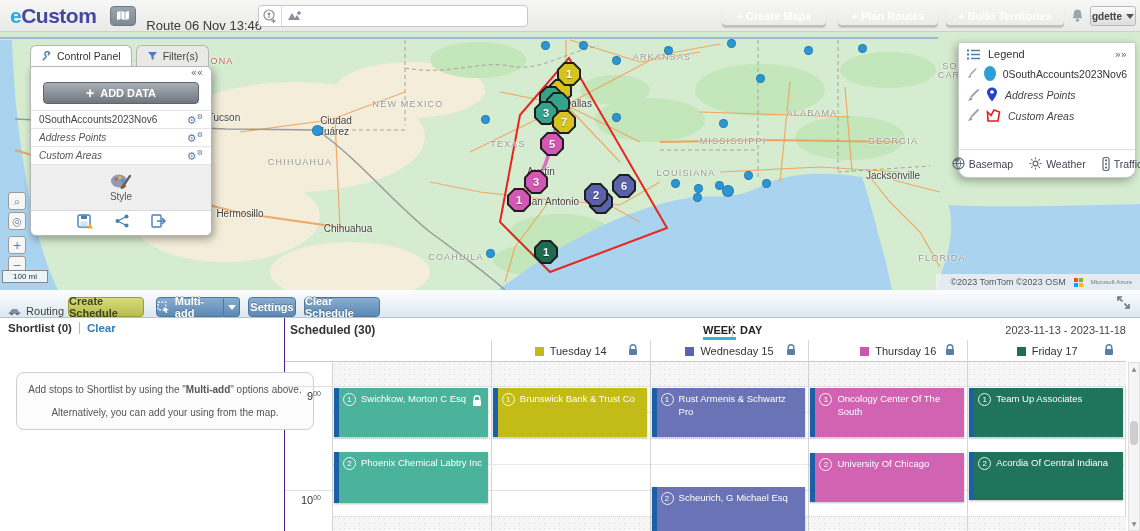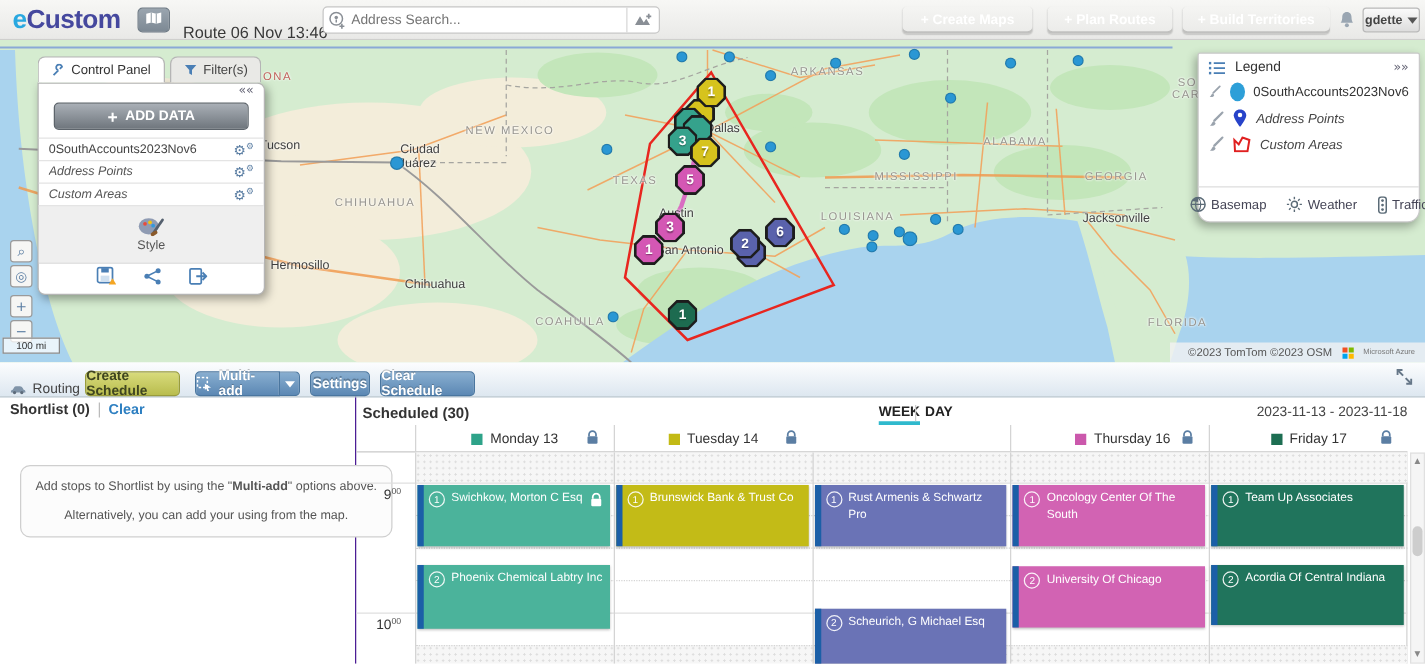--- a/index.html
+++ b/index.html
@@ -169,21 +169,20 @@
   <div class="map-title">Route 06 Nov 13:46</div>
   <div class="search-wrap">
     <span class="search-pin">
         <svg width="14" height="15" viewBox="0 0 14 15">
           <circle cx="6" cy="6" r="5" fill="none" stroke="#8a8f96" stroke-width="1.2"></circle>
           <circle cx="6" cy="5" r="1.4" fill="#8a8f96"></circle>
           <path d="M6 6.5 L6 9" stroke="#8a8f96" stroke-width="1.2"></path>
           <path d="M10.5 10 v4 M8.5 12 h4" stroke="#8a8f96" stroke-width="1.3"></path>
         </svg>
       </span>
-    <input type="text" placeholder="Address Search..." style="">
     <span class="search-terr">
         <svg width="16" height="12" viewBox="0 0 16 12">
           <path d="M1 10 L5 3 L8 8 L10 5 L13 10 Z" fill="#8a8f96"></path>
           <path d="M12 1 v4 M10 3 h4" stroke="#8a8f96" stroke-width="1.4"></path>
         </svg>
       </span>
   </div>
   <div class="topbtn btn-create">+ Create Maps</div>
   <div class="topbtn btn-plan">+ Plan Routes</div>
   <div class="topbtn btn-build">+ Build Territories</div>
@@ -567,31 +566,31 @@
     </div>
   </div>
 
   <div class="sched">
     <div class="sc-title">Scheduled (30)</div>
     <div class="wk week">WEEK</div>
     <div class="wkdiv"></div>
     <div class="wk day">DAY</div>
     <div class="daterange">2023-11-13 - 2023-11-18</div>
     <div class="day-headers">
-        <div class="day-header" style="left: 47px; width: 158.8px;">
-          <span class="day-sq" style="background:#2ea389"></span>
-          <span>Monday 13</span>
+        <div class="day-header" style="left: 205.8px; width: 158.8px;">
+          <span class="day-sq" style="background:#c3ba15"></span>
+          <span>Tuesday 14</span>
           <span class="day-lock"><svg width="10" height="12" viewBox="0 0 10 12">
               <path d="M2.2 5 V3.6 A2.8 2.8 0 0 1 7.8 3.6 V5" fill="none" stroke="#5b7ea3" stroke-width="1.4"></path>
               <rect x="1" y="5" width="8" height="6" rx="1" fill="#5b7ea3"></rect>
             </svg></span>
         </div>
-        <div class="day-header" style="left: 205.8px; width: 158.8px;">
-          <span class="day-sq" style="background:#c3ba15"></span>
-          <span>Tuesday 14</span>
+        <div class="day-header" style="left: 364.6px; width: 158.8px;">
+          <span class="day-sq" style="background:#5a63ab"></span>
+          <span>Wednesday 15</span>
           <span class="day-lock"><svg width="10" height="12" viewBox="0 0 10 12">
               <path d="M2.2 5 V3.6 A2.8 2.8 0 0 1 7.8 3.6 V5" fill="none" stroke="#5b7ea3" stroke-width="1.4"></path>
               <rect x="1" y="5" width="8" height="6" rx="1" fill="#5b7ea3"></rect>
             </svg></span>
         </div>
         <div class="day-header" style="left: 523.4px; width: 158.8px; padding-left: 20px;">
           <span class="day-sq" style="background:#cb58ac"></span>
           <span>Thursday 16</span>
           <span class="day-lock"><svg width="10" height="12" viewBox="0 0 10 12">
               <path d="M2.2 5 V3.6 A2.8 2.8 0 0 1 7.8 3.6 V5" fill="none" stroke="#5b7ea3" stroke-width="1.4"></path>

